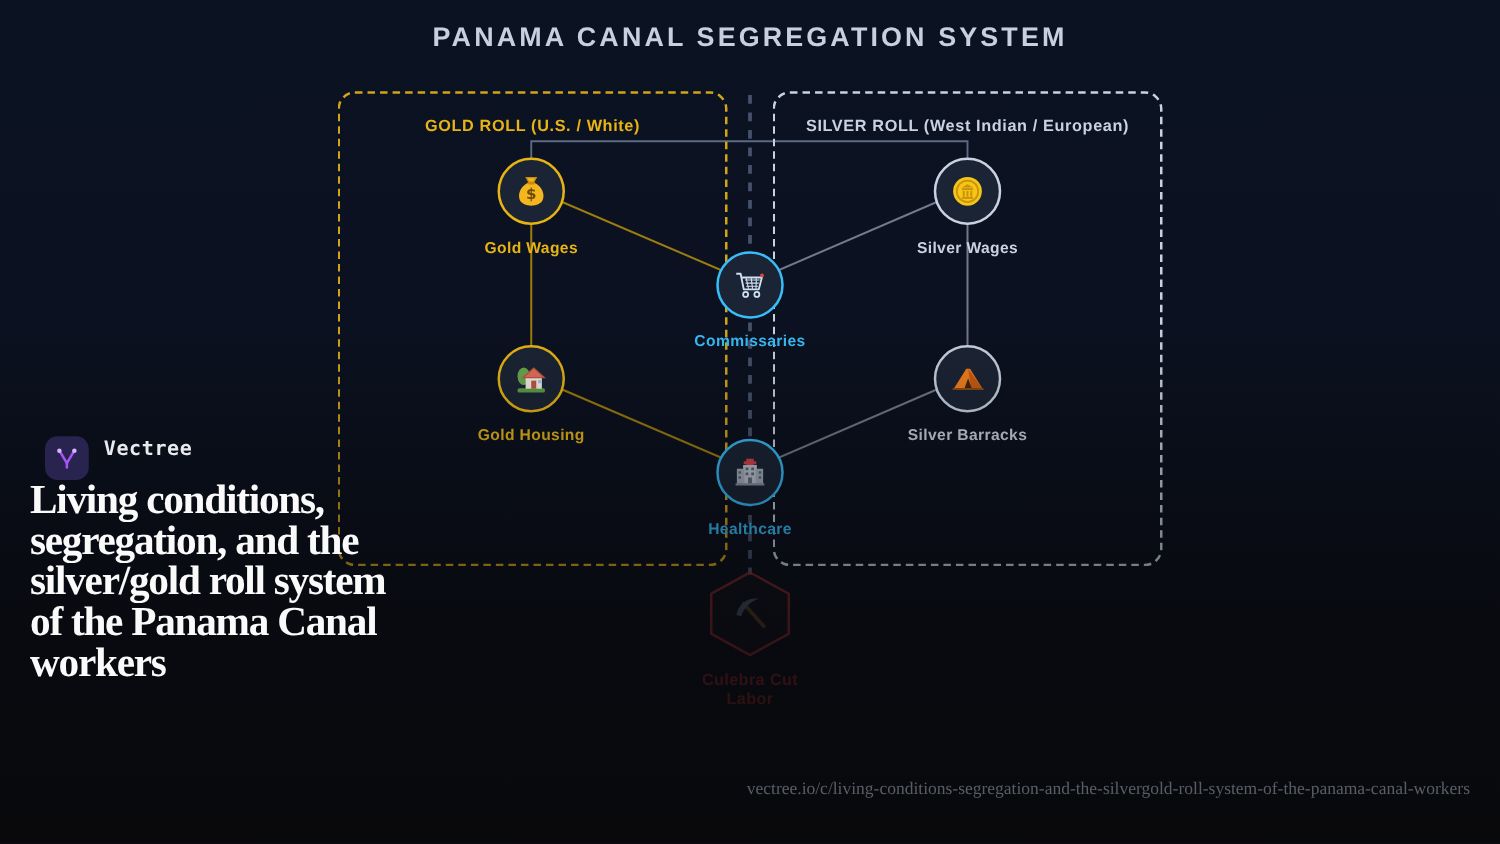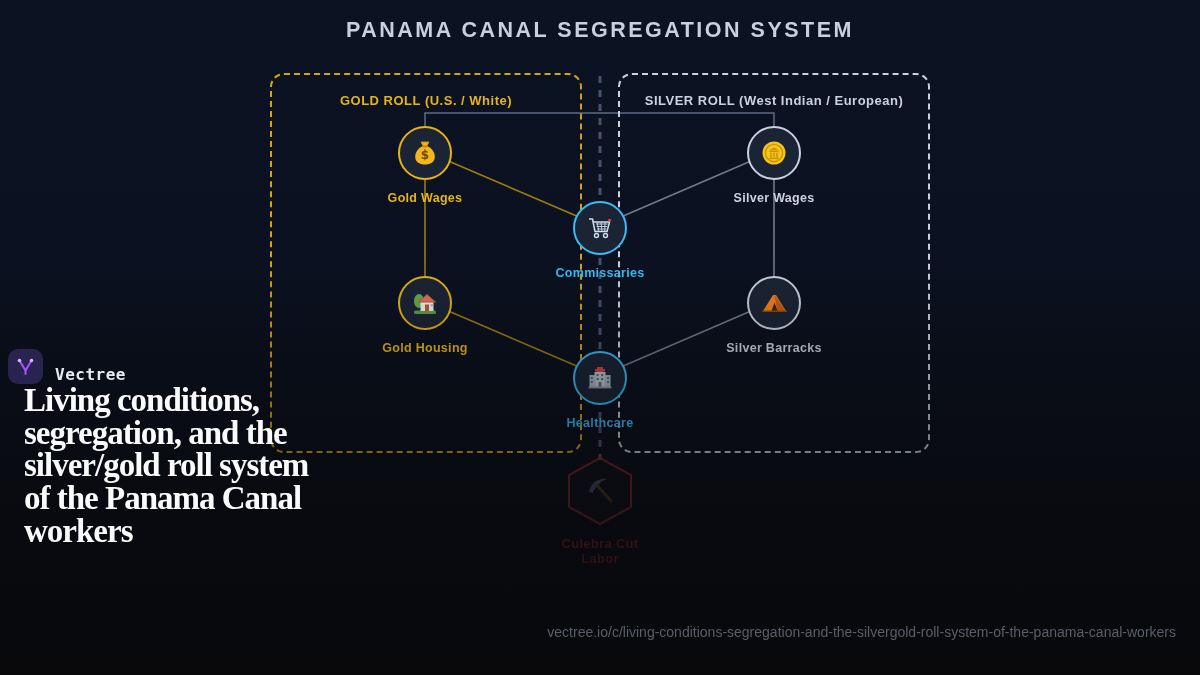--- a/index.html
+++ b/index.html
@@ -34,37 +34,37 @@
   .node.shared .circle{border-color:#38bdf8;}
   .node.shared .nlabel{color:#38bdf8;}
   .hex-node{position:absolute;left:545px;top:455px;width:110px;text-align:center;z-index:3;opacity:.78;}
   .hex-node .hlabel{margin-top:9px;font-size:13px;font-weight:bold;color:#8c2525;letter-spacing:.3px;}
   
   #fade{
     position:absolute;left:0;top:0;width:1200px;height:675px;z-index:4;pointer-events:none;
     background:linear-gradient(180deg,rgba(5,7,12,0) 38%,rgba(5,7,12,.30) 58%,rgba(6,7,10,.62) 82%,rgba(7,7,9,.72) 100%);
   }
   
-  .brand{position:absolute;left:8px;top:349px;z-index:6;display:flex;align-items:flex-end;}
+  .brand{position:absolute;left:36px;top:349px;z-index:6;display:flex;align-items:flex-start;}
   .brand .logo{
     width:35px;height:35px;border-radius:10px;background:#28234f;
     display:flex;align-items:center;justify-content:center;
   }
   .brand .wordmark{
     margin-left:12px;color:#e8eaf0;font-family:"DejaVu Sans Mono",monospace;
     font-size:16px;font-weight:bold;letter-spacing:.5px;
   }
   .headline{
     position:absolute;left:24px;top:384px;width:312px;z-index:6;
     color:#fafafa;font-family:Liberation Serif, serif;
     font-size:33px;font-weight:bold;line-height:0.99;letter-spacing:-1px;
   }
   .page-url{
     position:absolute;right:24px;top:624px;z-index:6;
-    color:#585e69;font-family:Liberation Sans, sans-serif;font-size:14px;
+    color:#585e69;font-family:Liberation Serif, serif;font-size:14px;
   }
 </style>
 </head>
 <body>
 
 <div id="stage">
 
   <div class="page-title">PANAMA CANAL SEGREGATION SYSTEM</div>
 
   <svg id="edges" width="1200" height="675" viewBox="0 0 1200 675">

